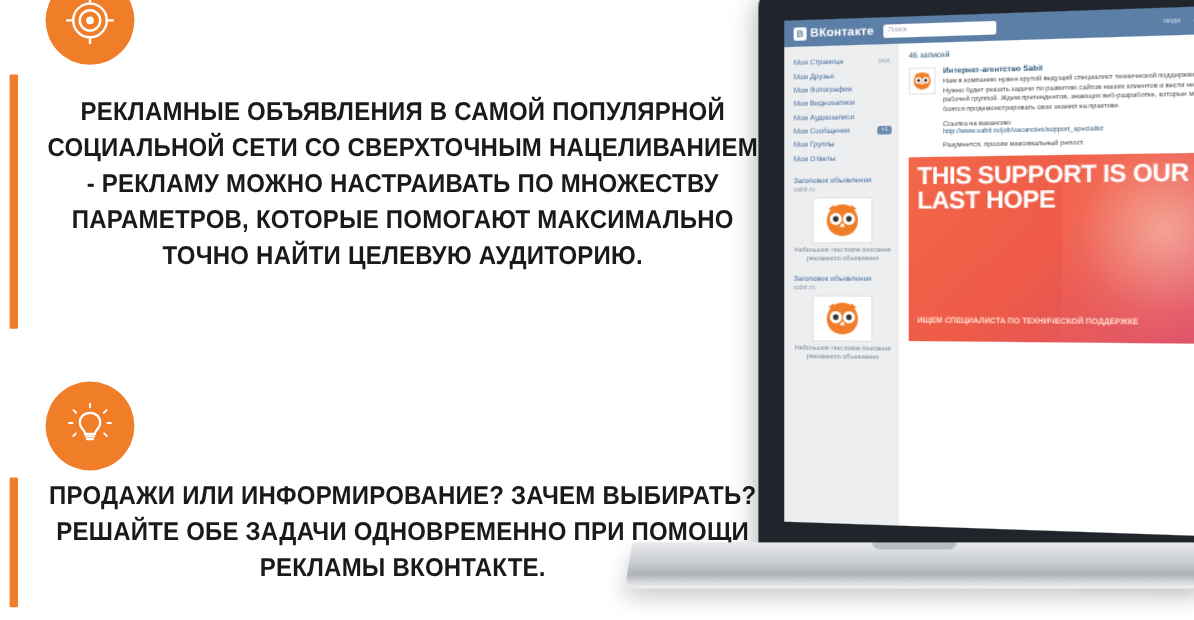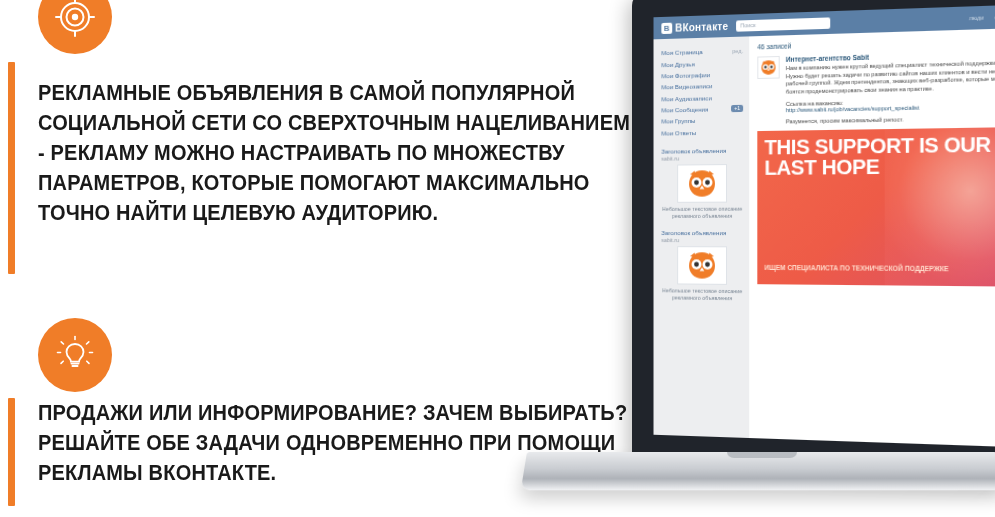--- a/index.html
+++ b/index.html
@@ -15,20 +15,21 @@
     font-family: "Liberation Sans", sans-serif;
   }
 
   
   .left-col {
     position: absolute;
     left: 0;
     top: 0;
     width: 640px;
     height: 517px;
+    text-align: center;
   }
 
   .badge {
     position: absolute;
     width: 74px;
     height: 74px;
     border-radius: 50%;
     background: #f07d28;
     display: flex;
     align-items: center;

